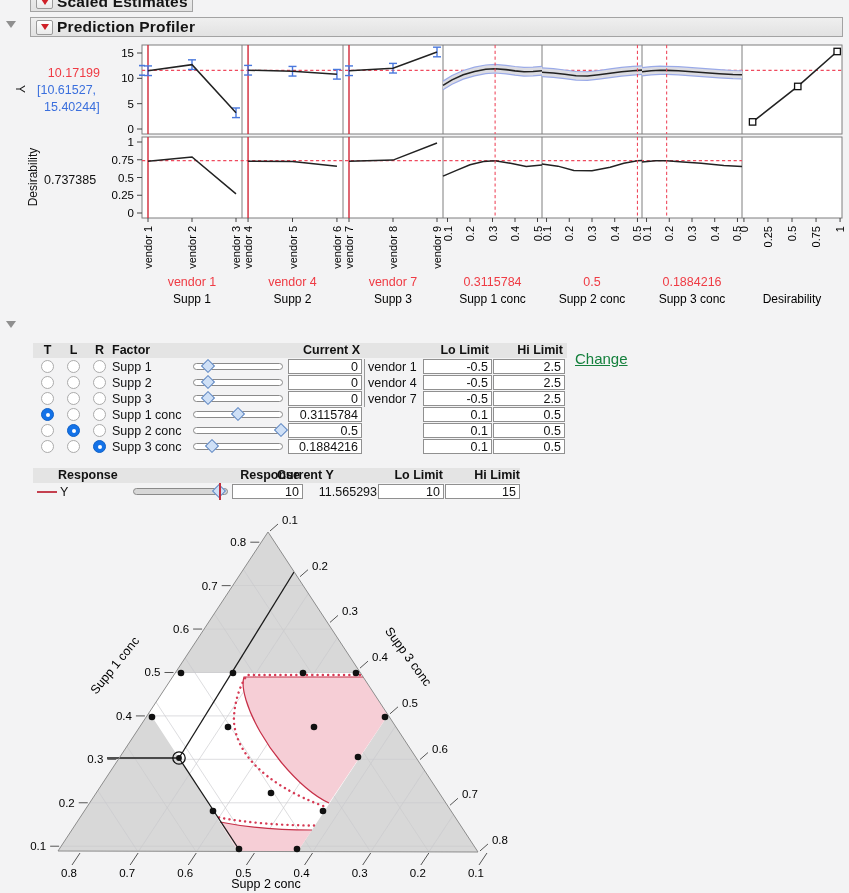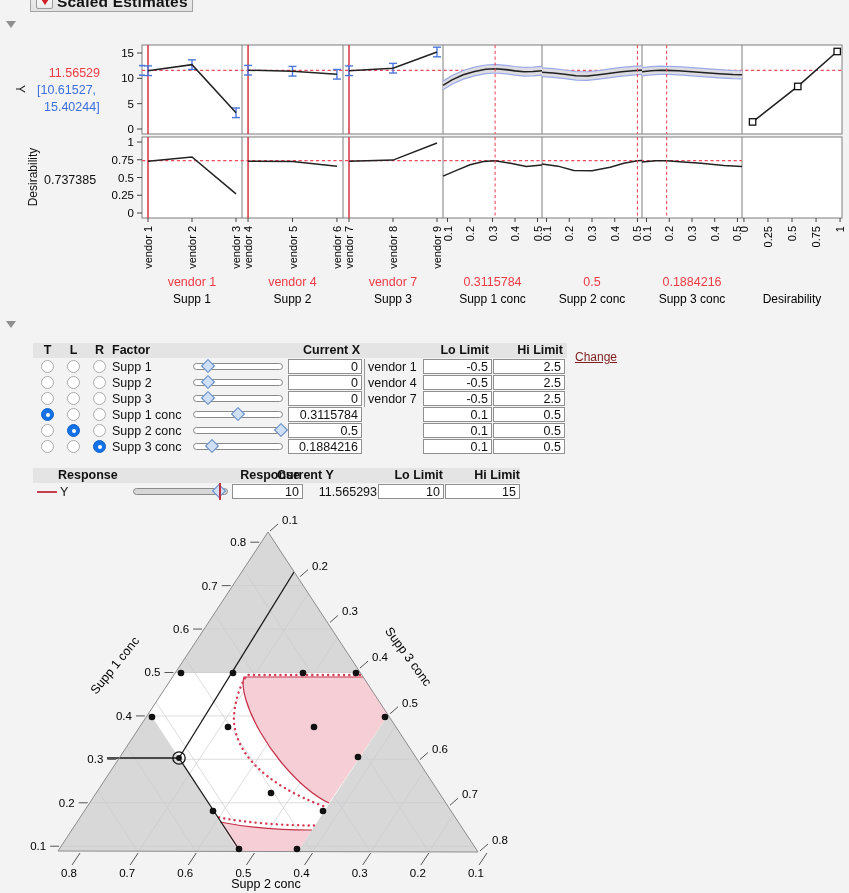--- a/index.html
+++ b/index.html
@@ -28,38 +28,44 @@
   .radio{position:absolute;width:13px;height:13px;border-radius:50%;background:#fff;
          border:1px solid #ababab;box-sizing:border-box;}
   .radio.sel{background:#1372e8;border-color:#1161c6;}
   .radio.sel::after{content:"";position:absolute;left:3.5px;top:3.5px;width:4px;height:4px;
          border-radius:50%;background:#fff;}
   .slider-track{position:absolute;height:7px;background:#fff;border:1px solid #8a8a8a;
          border-radius:3.5px;box-sizing:border-box;}
   .slider-track.gray{background:#d7d7d7;}
   .diamond{position:absolute;width:10px;height:10px;background:#cfe0f6;border:1px solid #5f86c0;
          transform:rotate(45deg);box-sizing:border-box;}
-  .link{position:absolute;font-size:12px;color:#7f1d1d;text-decoration:underline;cursor:pointer;text-align:center;}
+  .link{position:absolute;font-size:15px;color:#15803d;text-decoration:underline;cursor:pointer;text-align:center;}
   .vline{position:absolute;width:1px;background:#9a9a9a;}
   svg text{font-family:"Liberation Sans","DejaVu Sans",sans-serif;}
 </style>
 </head>
 <body>
 <div id="page">
 
 <div class="hdr-bar" style="left:30px;top:-9px;width:163px;height:21px;">
   <span class="rt-btn">
         <span class="tri"></span>
       </span>
   <span class="hdr-title">Scaled Estimates</span>
 </div>
 
 <div class="disc" style="left:6px;top:21px;"></div>
-
-<div class="lbl red" style="left:30px;top:66px;width:70px;text-align:right;">11.56529</div>
+<div class="hdr-bar" style="left:30px;top:17px;width:813px;height:20px;">
+  <span class="rt-btn">
+        <span class="tri"></span>
+      </span>
+  <span class="hdr-title">Prediction Profiler</span>
+</div>
+
+<div class="lbl red" style="left:30px;top:66px;width:70px;text-align:right;">10.17199</div>
 <div class="lbl blue" style="left:37px;top:83px;">[10.61527,</div>
 <div class="lbl blue" style="left:44px;top:100px;">15.40244]</div>
 <div class="lbl rot-cw" style="left:16px;top:82px;font-size:12px;">Y</div>
 <div class="lbl rot-ccw" style="left:4px;top:170px;font-size:12px;">Desirability</div>
 <div class="lbl" style="left:44px;top:173px;">0.737385</div>
 
 <svg id="profiler-svg" width="849" height="272" viewBox="0 38 849 272" style="position:absolute;left:0;top:38px;">
   <g id="pf-frames">
         <rect x="142" y="45" width="700" height="89" fill="#fff" stroke="#7f7f7f" stroke-width="1"></rect>
         <rect x="142" y="137" width="700" height="81" fill="#fff" stroke="#7f7f7f" stroke-width="1"></rect>

